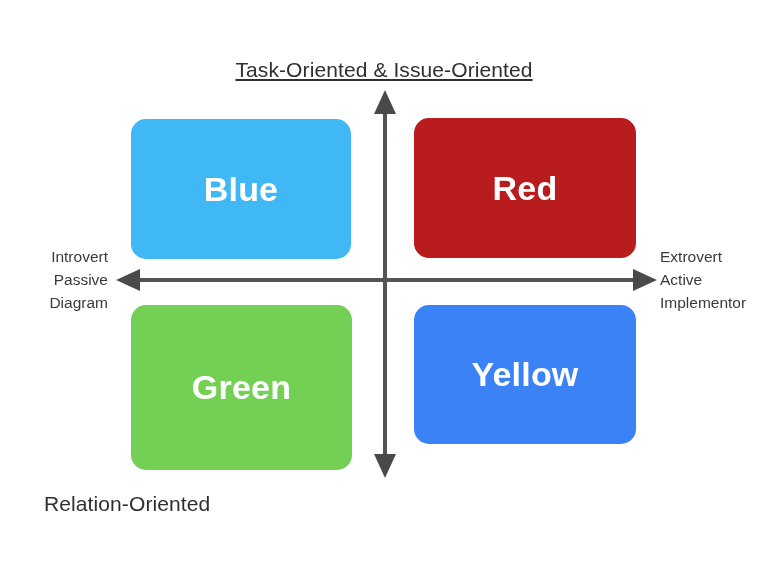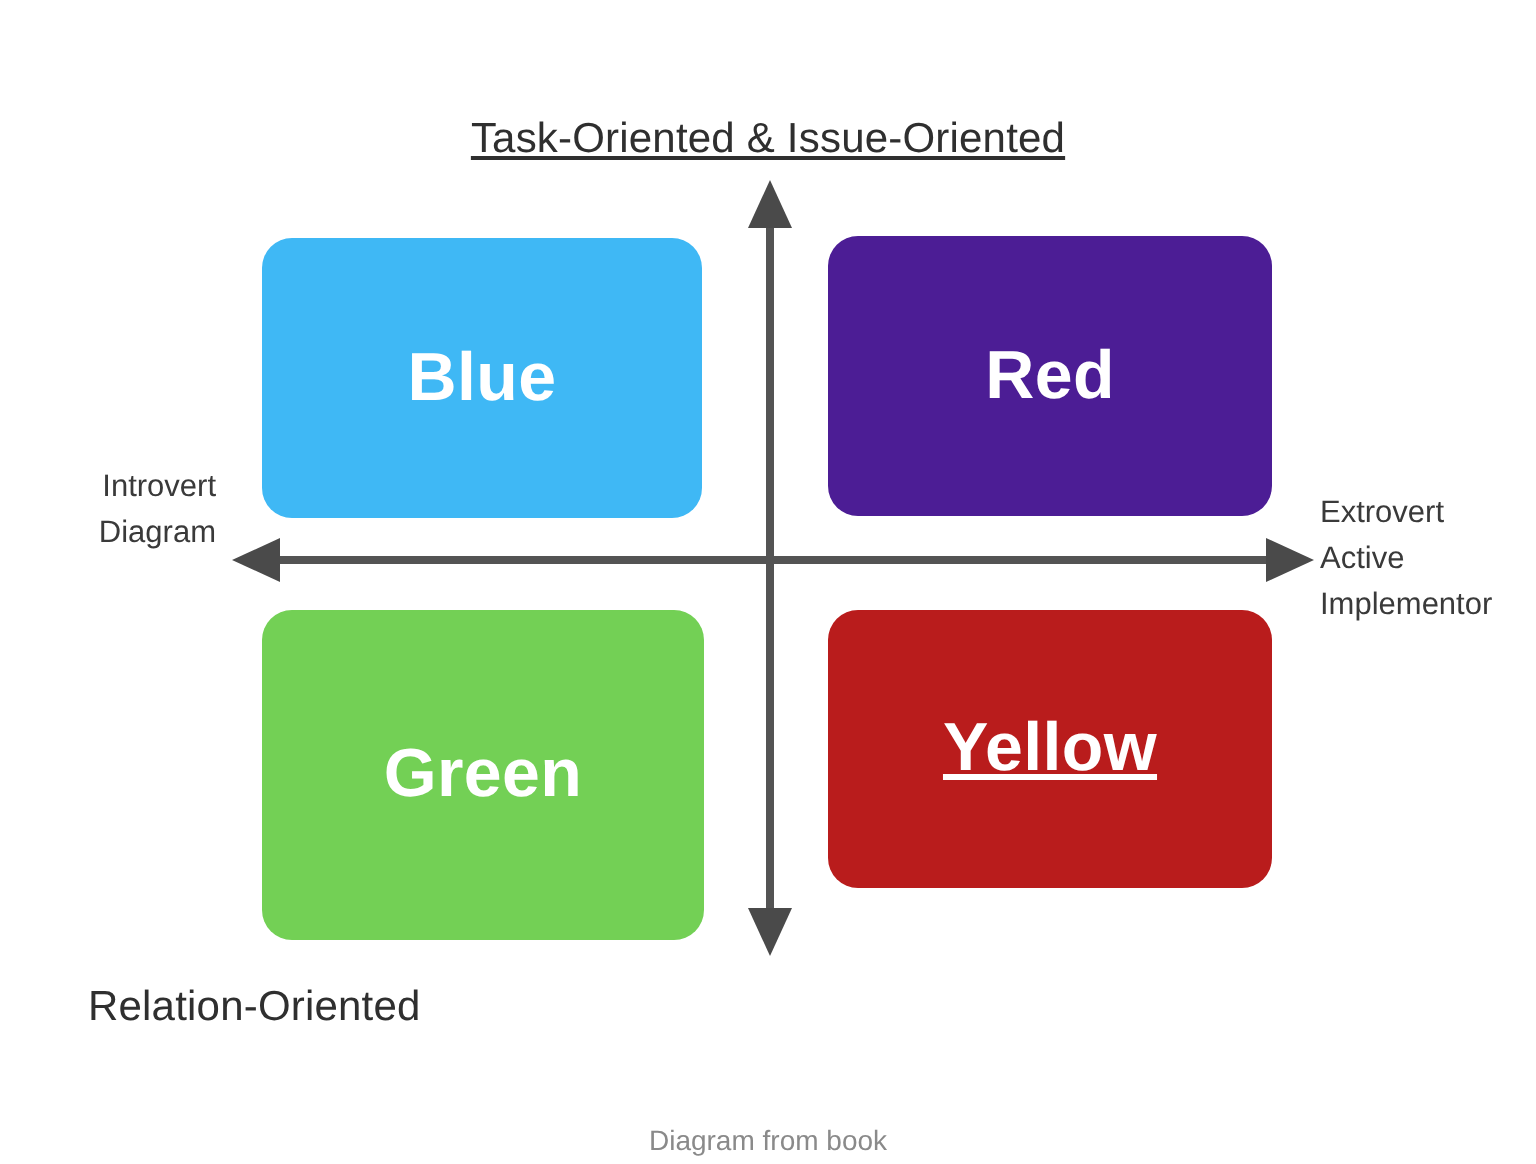--- a/index.html
+++ b/index.html
@@ -43,21 +43,21 @@
     width: 768px;
     font-size: 21px;
     color: #2f2f2f;
     letter-spacing: 0.1px;
     white-space: nowrap;
     margin-left: 44px;
   }
   .axis-label-left {
     position: absolute;
     left: 0px;
-    top: 232px;
+    top: 245px;
     width: 108px;
     text-align: right;
     font-size: 15.5px;
     line-height: 23px;
     color: #3a3a3a;
   }
   .axis-label-right {
     position: absolute;
     left: 660px;
     top: 245px;
@@ -123,34 +123,34 @@
 
     <polygon points="116,280 140,269 140,291" fill="#4a4a4a"></polygon>
 
     <polygon points="657,280 633,269 633,291" fill="#4a4a4a"></polygon>
   </svg>
 
   <div class="axis-label-top">Task-Oriented &amp; Issue-Oriented</div>
 
   <div class="axis-label-left">
     <div>Introvert</div>
+    <div>Passive</div>
     <div>Diagram</div>
   </div>
 
   <div class="axis-label-right">
     <div>Extrovert</div>
     <div>Active</div>
     <div>Implementor</div>
   </div>
 
   <div class="quadrant-box box-blue" style="background-color: rgb(63, 184, 245);">Blue</div>
 
-  <div class="quadrant-box box-red" style="background-color: #4c1d95;">Red</div>
+  <div class="quadrant-box box-red" style="background-color: #b91c1c;">Red</div>
 
   <div class="quadrant-box box-green" style="background-color: rgb(115, 208, 85);">Green</div>
 
-  <div class="quadrant-box box-yellow" style="background-color: #b91c1c; text-decoration: underline;">Yellow</div>
+  <div class="quadrant-box box-yellow" style="background-color: #3b82f6;">Yellow</div>
 
   <div class="axis-label-bottom">Relation-Oriented</div>
 
-  <div class="caption">Diagram from book</div>
 
 </div>
 
 </body></html>

